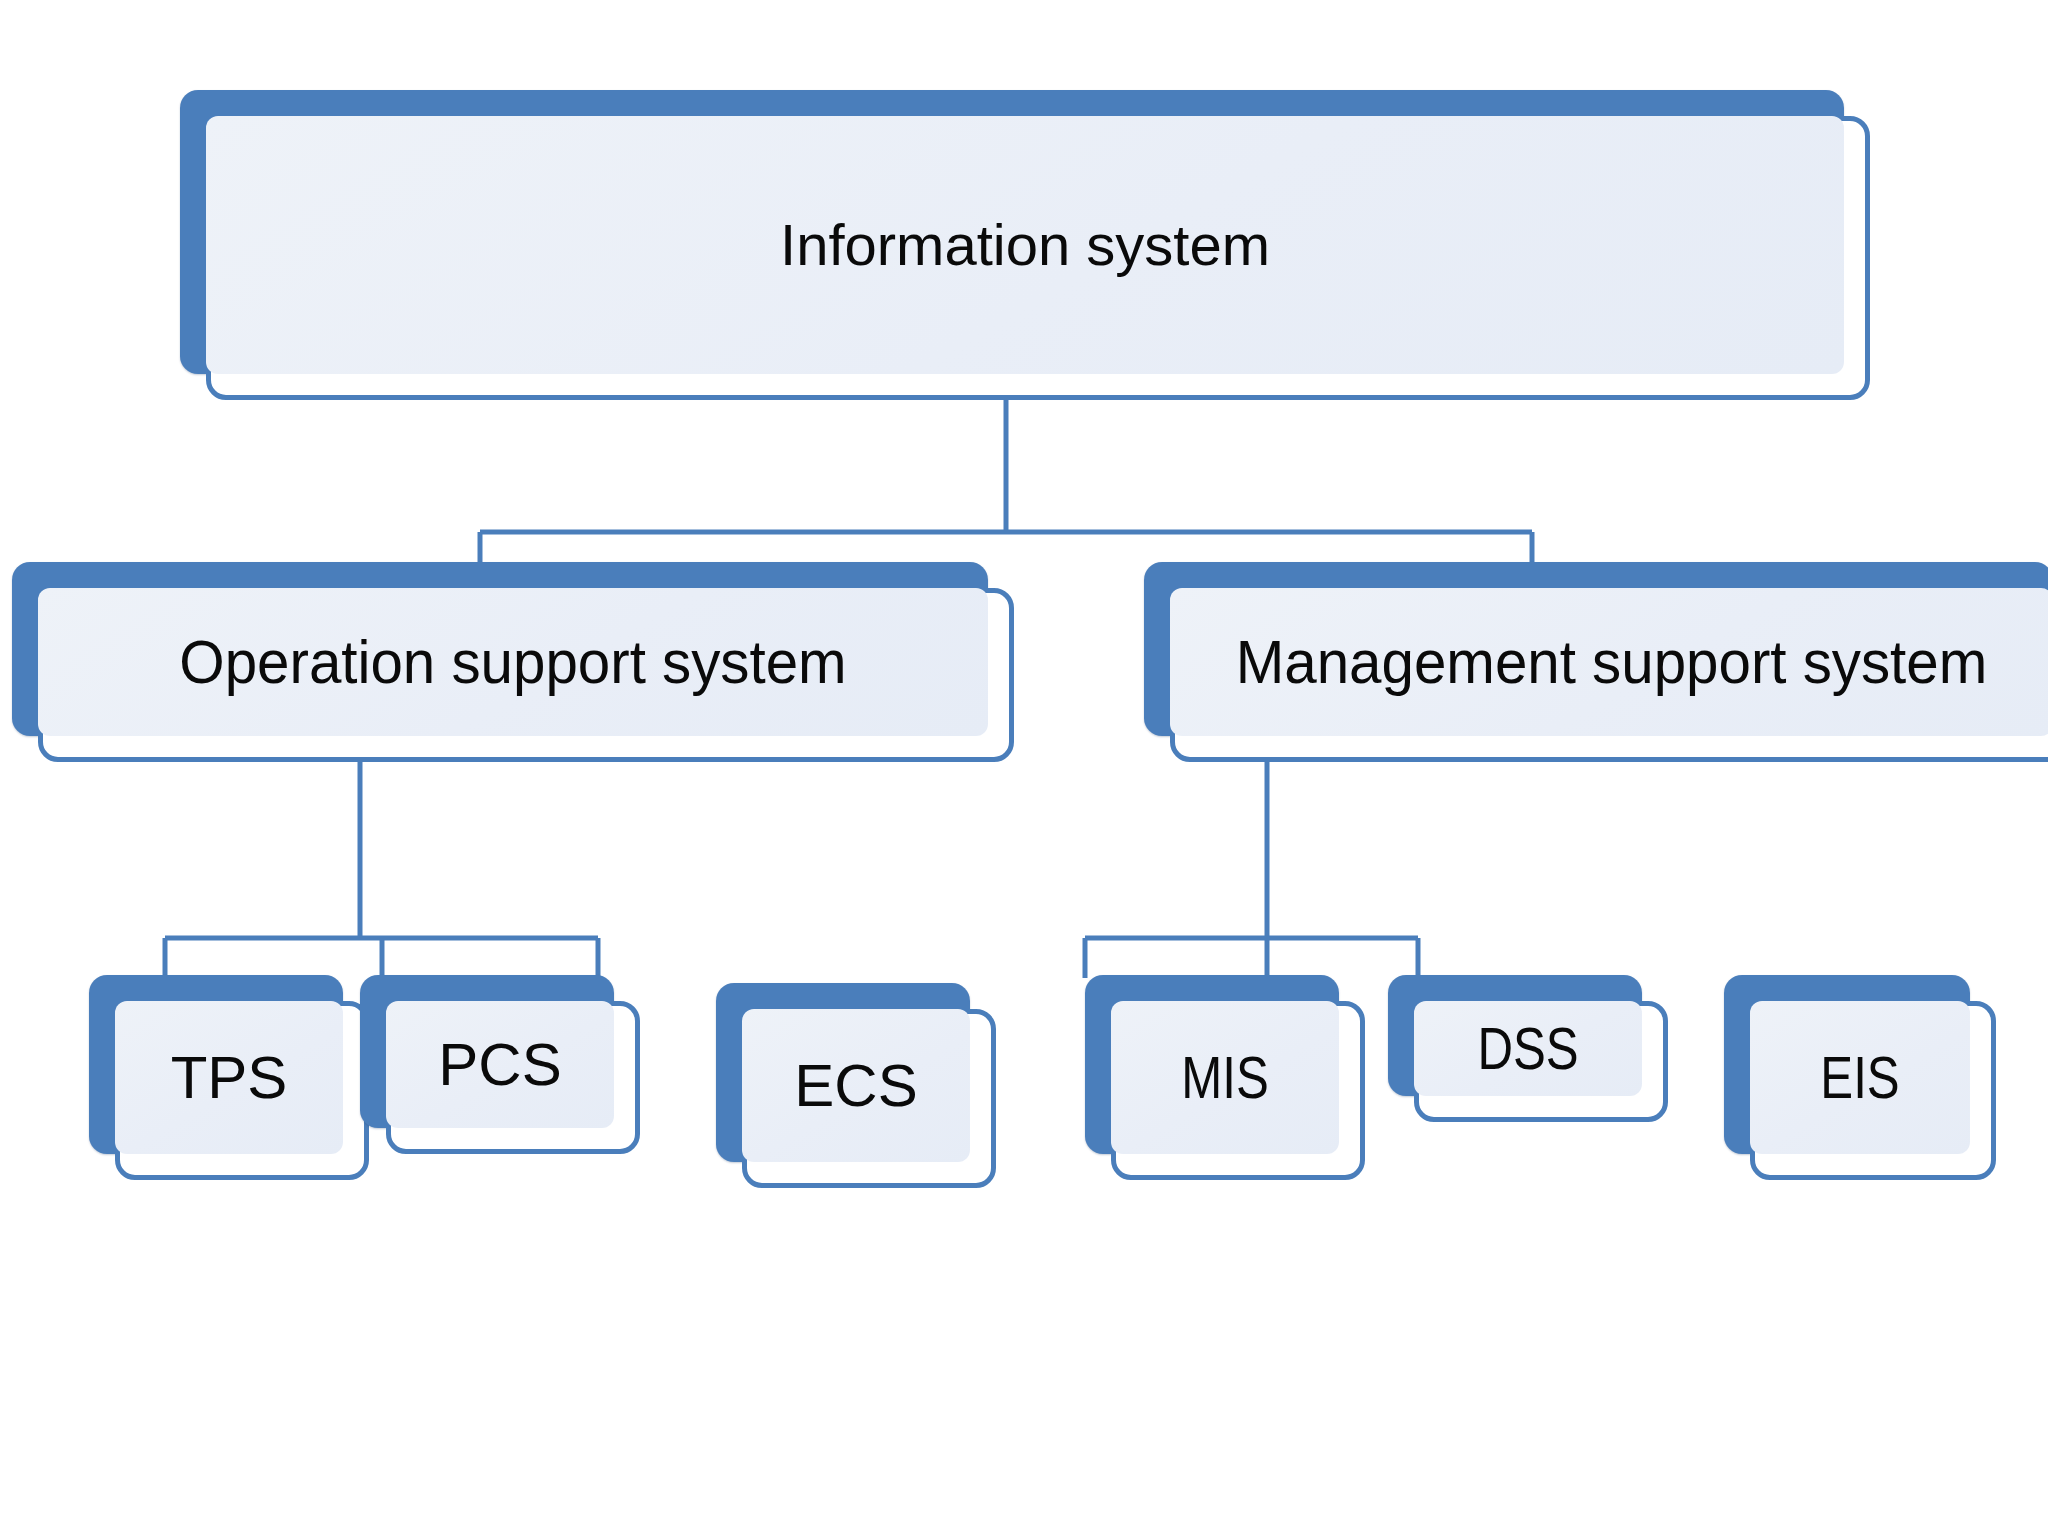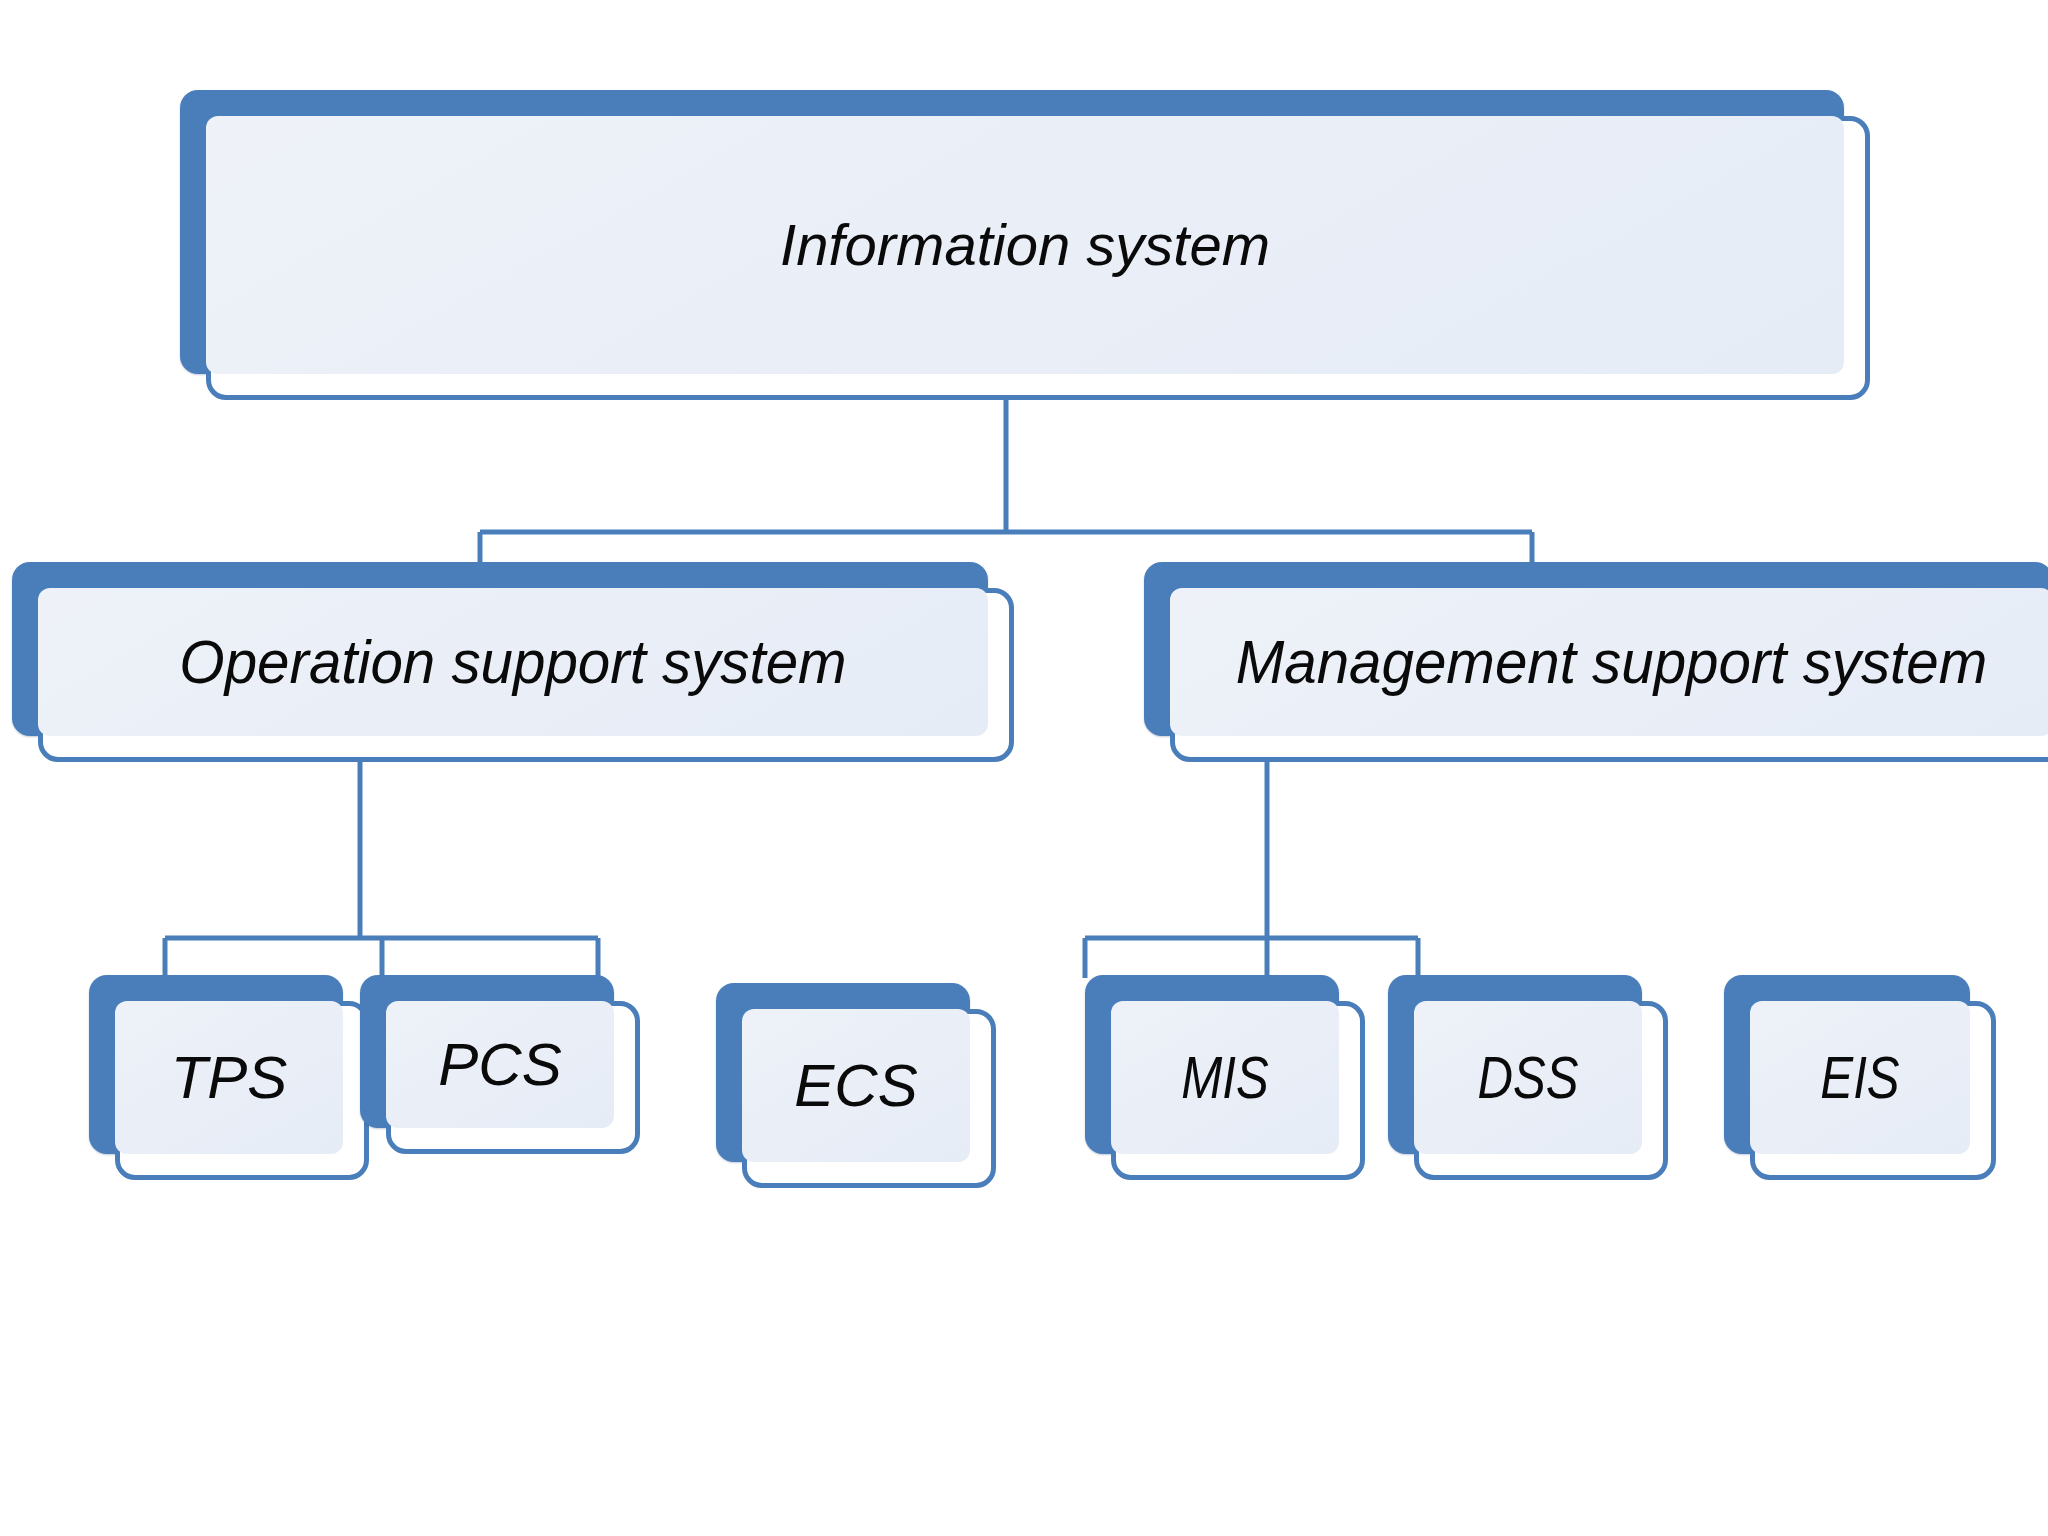--- a/index.html
+++ b/index.html
@@ -25,21 +25,20 @@
     left: 0;
     top: 0;
     width: 2048px;
     height: 1536px;
     pointer-events: none;
   }
 
   
   .node {
     position: absolute;
-    font-style: italic;
   }
   
   .node .card-back {
     position: absolute;
     left: 0;
     top: 0;
     right: 26px;
     bottom: 26px;
     background: #4a7ebb;
     border-radius: 18px;
@@ -103,21 +102,21 @@
   
   #node-information-system   { left: 180px;  top: 90px;   width: 1690px; height: 310px; }
 
   #node-operation-support    { left: 12px;   top: 562px;  width: 980px;  height: 200px; padding-left: 22px; }
   #node-management-support   { left: 1100px; top: 562px;  width: 935px;  height: 200px; margin-left: 44px; }
 
   #node-tps { left: 52px;   top: 975px; width: 280px; height: 205px; margin-left: 37px; }
   #node-pcs { left: 360px;  top: 975px; width: 280px; height: 179px; }
   #node-ecs { left: 716px;  top: 975px; width: 280px; height: 205px; margin-top: 8px; }
   #node-mis { left: 1052px; top: 975px; width: 280px; height: 205px; margin-left: 33px; }
-  #node-dss { left: 1388px; top: 975px; width: 280px; height: 205px; }
+  #node-dss { left: 1388px; top: 975px; width: 280px; height: 147px; }
   #node-eis { left: 1724px; top: 975px; width: 272px; height: 205px; }
 </style>
 </head>
 <body>
 
 <div id="stage">
 
   <svg id="connectors" viewBox="0 0 2048 1536" width="2048" height="1536" xmlns="http://www.w3.org/2000/svg">
     <g fill="none" stroke="#4a7ebb" stroke-width="5" stroke-linecap="butt" stroke-linejoin="miter">
 

